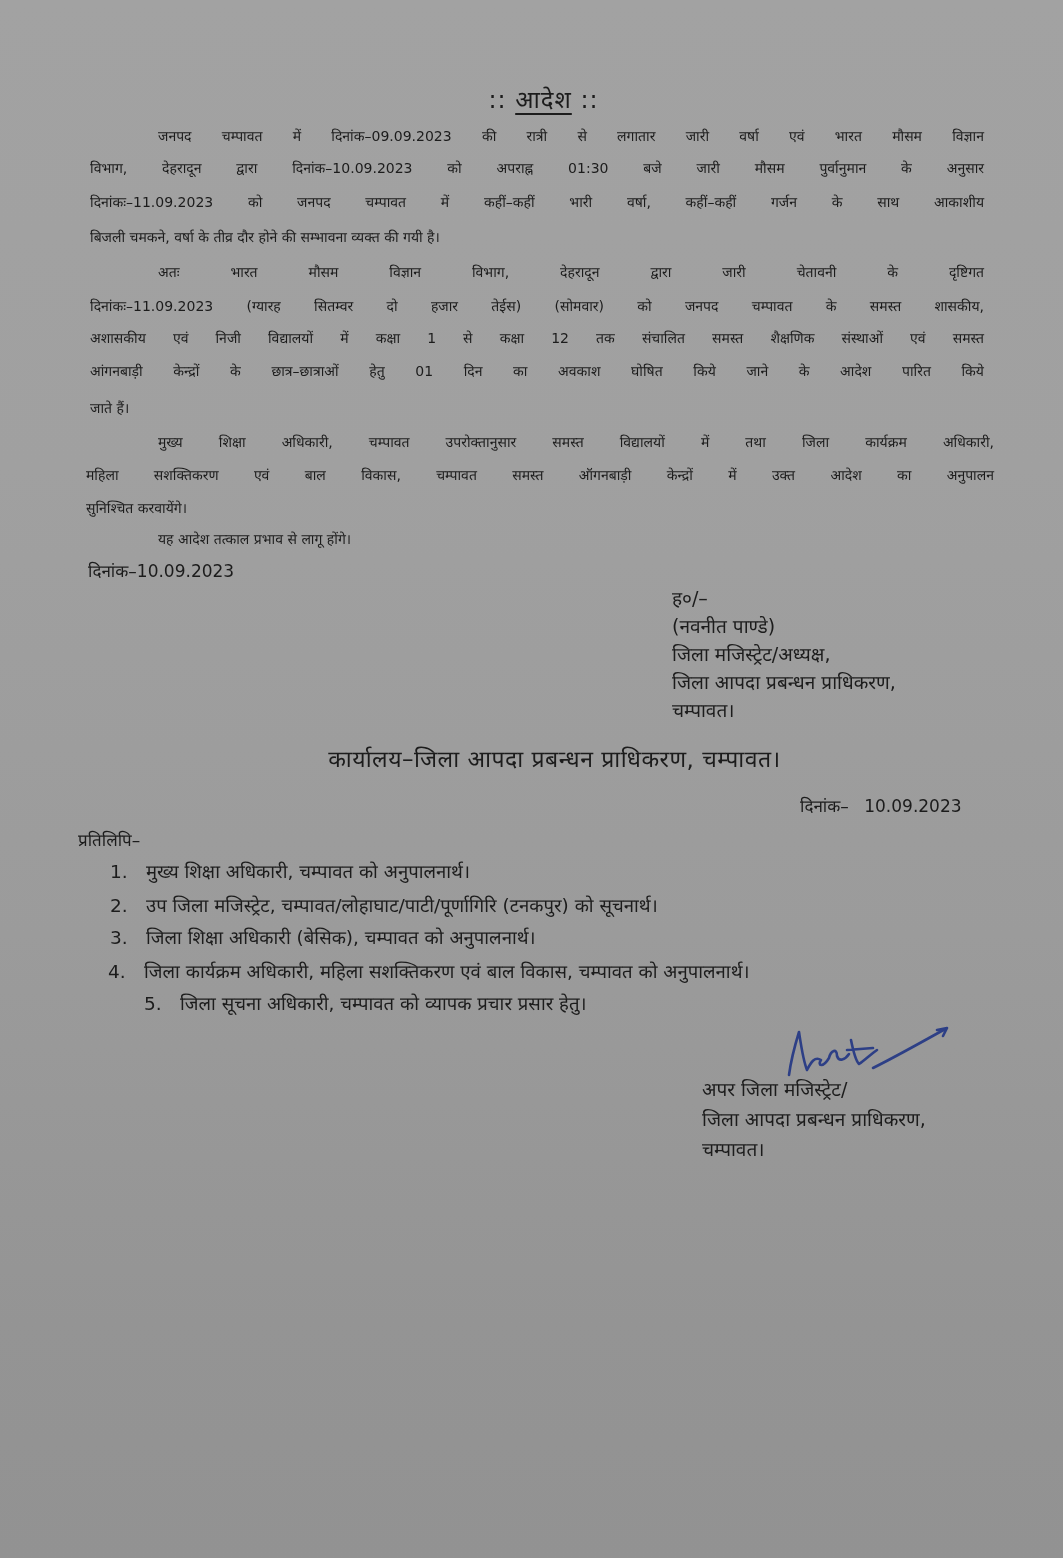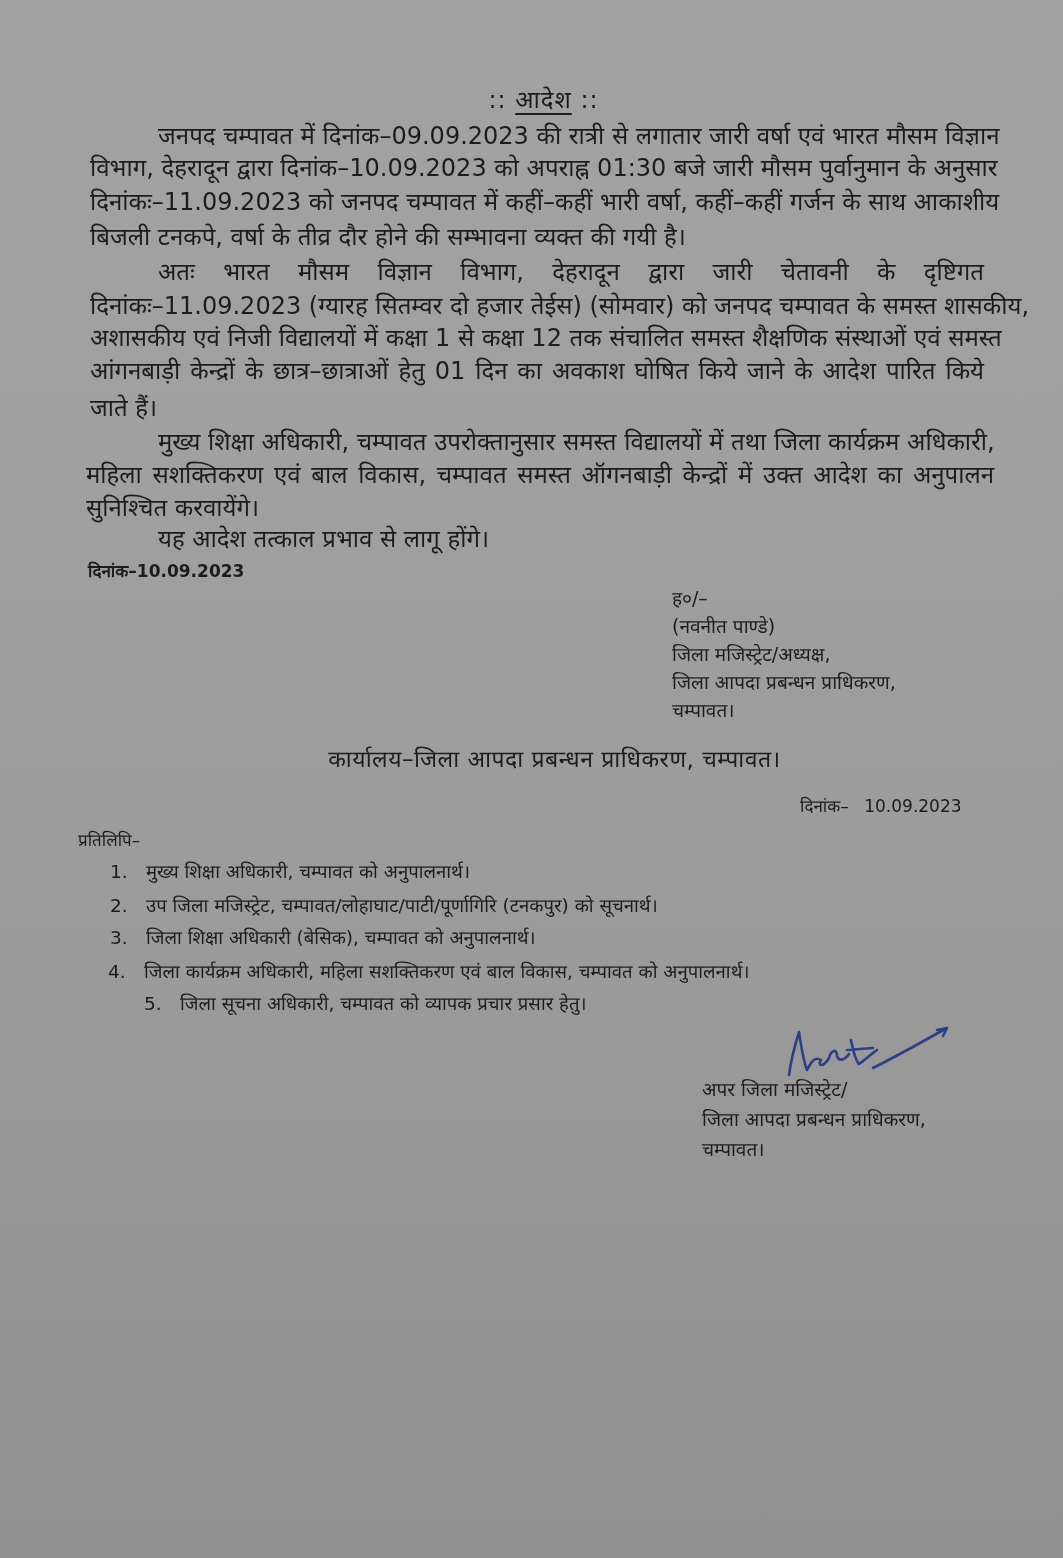--- a/index.html
+++ b/index.html
@@ -10,24 +10,24 @@
     color: #1c1c1c;
     position: relative;
   }
   .page { position: absolute; left: 12px; top: 0; width: 1063px; height: 1269px; }
   .abs { position: absolute; white-space: nowrap; }
   .title {
     left: 0; width: 1063px; text-align: center; top: 82px;
     font-size: 24px; letter-spacing: 1px;
   }
   .title .u { text-decoration: underline; text-underline-offset: 5px; }
-  .para-line { font-size: 24px; line-height: 31px; }
+  .para-line { font-size: 14px; line-height: 31px; }
   .just { text-align: justify; text-align-last: justify; display: block; }
   .lastline { text-align: left; }
-  .bold { font-weight: bold; text-align: right; }
+  .bold { font-weight: normal; text-align: right; }
   .sig { font-size: 19px; text-align: left; line-height: 28px; }
   .office {
     left: 0; width: 1063px; text-align: center; top: 742px;
     font-size: 23px; letter-spacing: 0.5px; padding-left: 11px;
   }
   .meta { font-size: 17px; }
   .handwritten { color: #2d3f86; font-family: "DejaVu Serif", serif; font-style: italic; font-size: 21px; }
   .cc-item { font-size: 18.5px; }
   .cc-num { display: inline-block; width: 36px; }
   .signature-svg { position: absolute; left: 765px; top: 1020px; }
@@ -40,21 +40,21 @@
   <div class="abs title">
     <span>::</span>
     <span class="u">आदेश</span>
     <span>::</span>
   </div>
 
   <div>
     <div class="abs para-line just" style="left:146px; width:826px; top:121px;">जनपद चम्पावत में दिनांक–09.09.2023 की रात्री से लगातार जारी वर्षा एवं भारत मौसम विज्ञान</div>
     <div class="abs para-line just" style="left:78px; width:894px; top:153px;">विभाग, देहरादून द्वारा दिनांक–10.09.2023 को अपराह्न 01:30 बजे जारी मौसम पुर्वानुमान के अनुसार</div>
     <div class="abs para-line just" style="left:78px; width:894px; top:187px;">दिनांकः–11.09.2023 को जनपद चम्पावत में कहीं–कहीं भारी वर्षा, कहीं–कहीं गर्जन के साथ आकाशीय</div>
-    <div class="abs para-line lastline" style="left:78px; top:222px;">बिजली टनकपे, वर्षा के तीव्र दौर होने की सम्भावना व्यक्त की गयी है।</div>
+    <div class="abs para-line lastline" style="left:78px; top:222px;">बिजली चमकने, वर्षा के तीव्र दौर होने की सम्भावना व्यक्त की गयी है।</div>
   </div>
 
   <div>
     <div class="abs para-line just" style="left:146px; width:826px; top:257px;">अतः भारत मौसम विज्ञान विभाग, देहरादून द्वारा जारी चेतावनी के दृष्टिगत</div>
     <div class="abs para-line just" style="left:78px; width:894px; top:291px;">दिनांकः–11.09.2023 (ग्यारह सितम्वर दो हजार तेईस) (सोमवार) को जनपद चम्पावत के समस्त शासकीय,</div>
     <div class="abs para-line just" style="left:78px; width:894px; top:323px;">अशासकीय एवं निजी विद्यालयों में कक्षा 1 से कक्षा 12 तक संचालित समस्त शैक्षणिक संस्थाओं एवं समस्त</div>
     <div class="abs para-line just" style="left:78px; width:894px; top:356px;">आंगनबाड़ी केन्द्रों के छात्र–छात्राओं हेतु 01 दिन का अवकाश घोषित किये जाने के आदेश पारित किये</div>
     <div class="abs para-line lastline" style="left:78px; top:393px;">जाते हैं।</div>
   </div>
 

